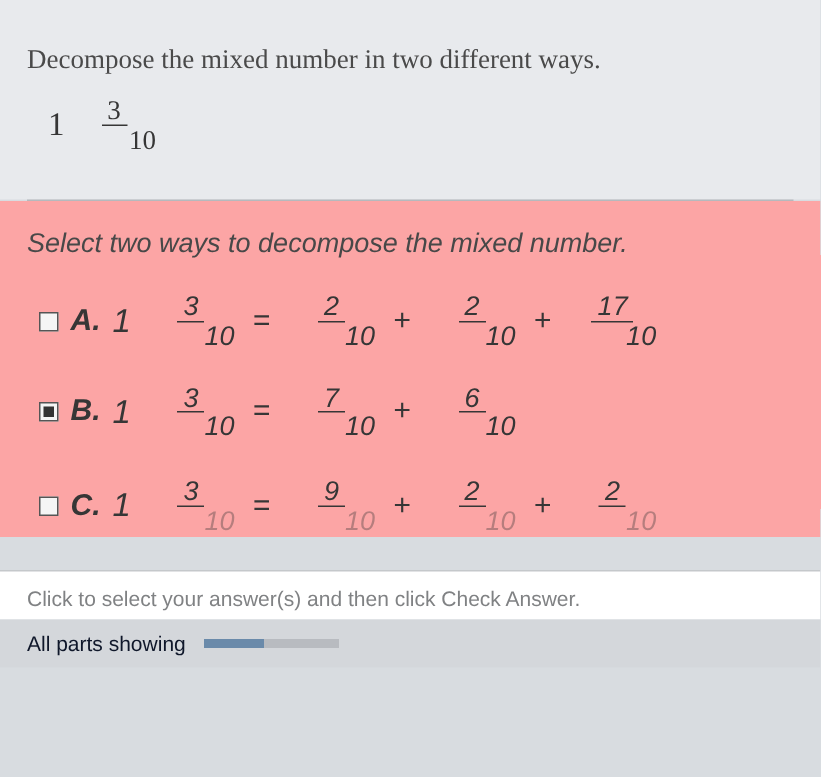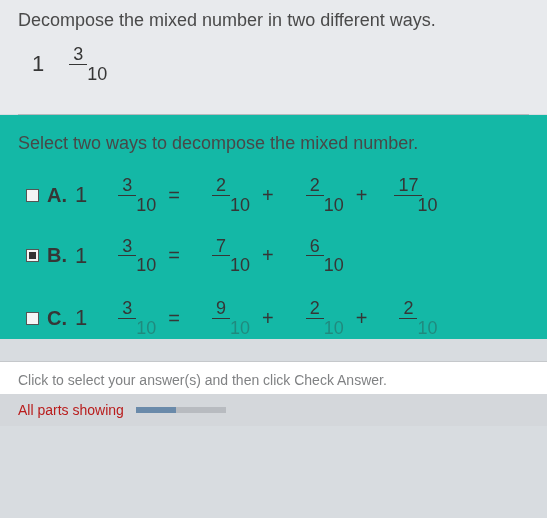--- a/index.html
+++ b/index.html
@@ -6,22 +6,23 @@
     body {
       width: 547px;
       height: 518px;
       font-family: Arial, sans-serif;
       background: #d8dce0;
       color: #3a3a3a;
       position: relative;
       overflow: hidden;
     }
     .question-area {
-      padding: 10px 18px 10px 18px;
+      padding: 29px 18px 10px 18px;
       background: #e8eaed;
+      font-family: Liberation Serif, serif;
     }
     .question-text {
       font-size: 18px;
       color: #4a4a4a;
       font-weight: normal;
       margin-bottom: 14px;
     }
     .mixed-number {
       display: flex;
       align-items: center;
@@ -50,21 +51,22 @@
       padding: 0 4px;
       margin-left: 38px;
     }
     .divider {
       border: none;
       border-top: 1px solid #b5b9bd;
       margin: 0 18px;
     }
     .select-area {
       padding: 18px 18px 0 18px;
-      background: #14b8a6;
+      background: #fca5a5;
+      font-style: italic;
     }
     .select-text {
       font-size: 18px;
       color: #484848;
       margin-bottom: 22px;
     }
     .option-row {
       display: flex;
       align-items: center;
       margin-bottom: 22px;
@@ -113,21 +115,21 @@
       color: #808284;
       padding: 10px 18px 6px 18px;
       border-top: 1px solid #c5c8cb;
       background: #ffffff;
     }
     .bottom-bar {
       display: flex;
       align-items: center;
       padding: 8px 18px;
       font-size: 14px;
-      color: #b91c1c;
+      color: #0f172a;
       background: #d4d7db;
       text-align: right;
     }
     .progress-track {
       width: 90px;
       height: 6px;
       background: #b8bbc0;
       margin-left: 12px;
       position: relative;
     }

